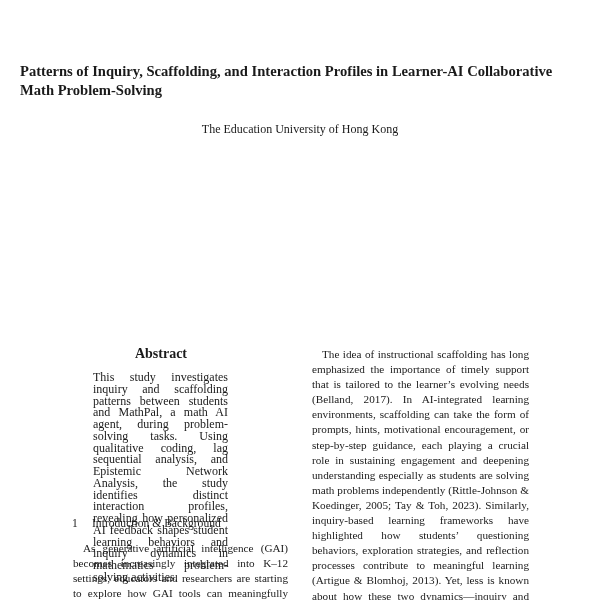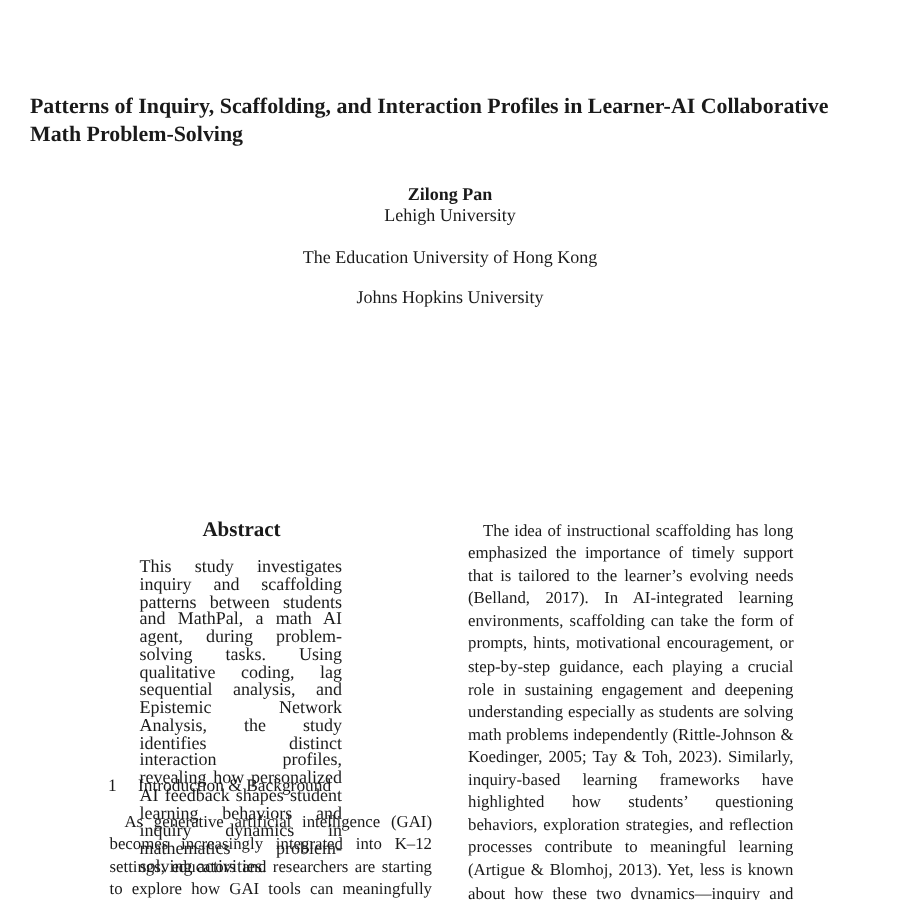--- a/index.html
+++ b/index.html
@@ -38,28 +38,23 @@
     font-size: 11.2px; line-height: 15.1px; text-align: justify; text-indent: 10px;
   }
 </style>
 </head>
 <body>
 
 <div class="title">Patterns of Inquiry, Scaffolding, and Interaction Profiles in Learner-AI Collaborative Math Problem-Solving</div>
 
 <div class="authors">
   <div class="author">
-    <div class="author-name">Zilong Pan</div>
-    <div class="author-aff">Lehigh University</div>
-  </div>
-  <div class="author">
     <div class="author-aff">The Education University of Hong Kong</div>
   </div>
   <div class="author">
-    <div class="author-aff">Johns Hopkins University</div>
   </div>
 </div>
 
 <div class="abstract-heading">Abstract</div>
 <div class="abstract-body">This study investigates inquiry and scaffolding patterns between students and MathPal, a math AI agent, during problem-solving tasks. Using qualitative coding, lag sequential analysis, and Epistemic Network Analysis, the study identifies distinct interaction profiles, revealing how personalized AI feedback shapes student learning behaviors and inquiry dynamics in mathematics problem-solving activities.</div>
 
 <div class="section-heading">
   <span class="num">1</span><span>Introduction &amp; Background</span>
 </div>
 <div class="left-body">As generative artificial intelligence (GAI) becomes increasingly integrated into K–12 settings, educators and researchers are starting to explore how GAI tools can meaningfully support student learning through interactive, adaptive</div>

